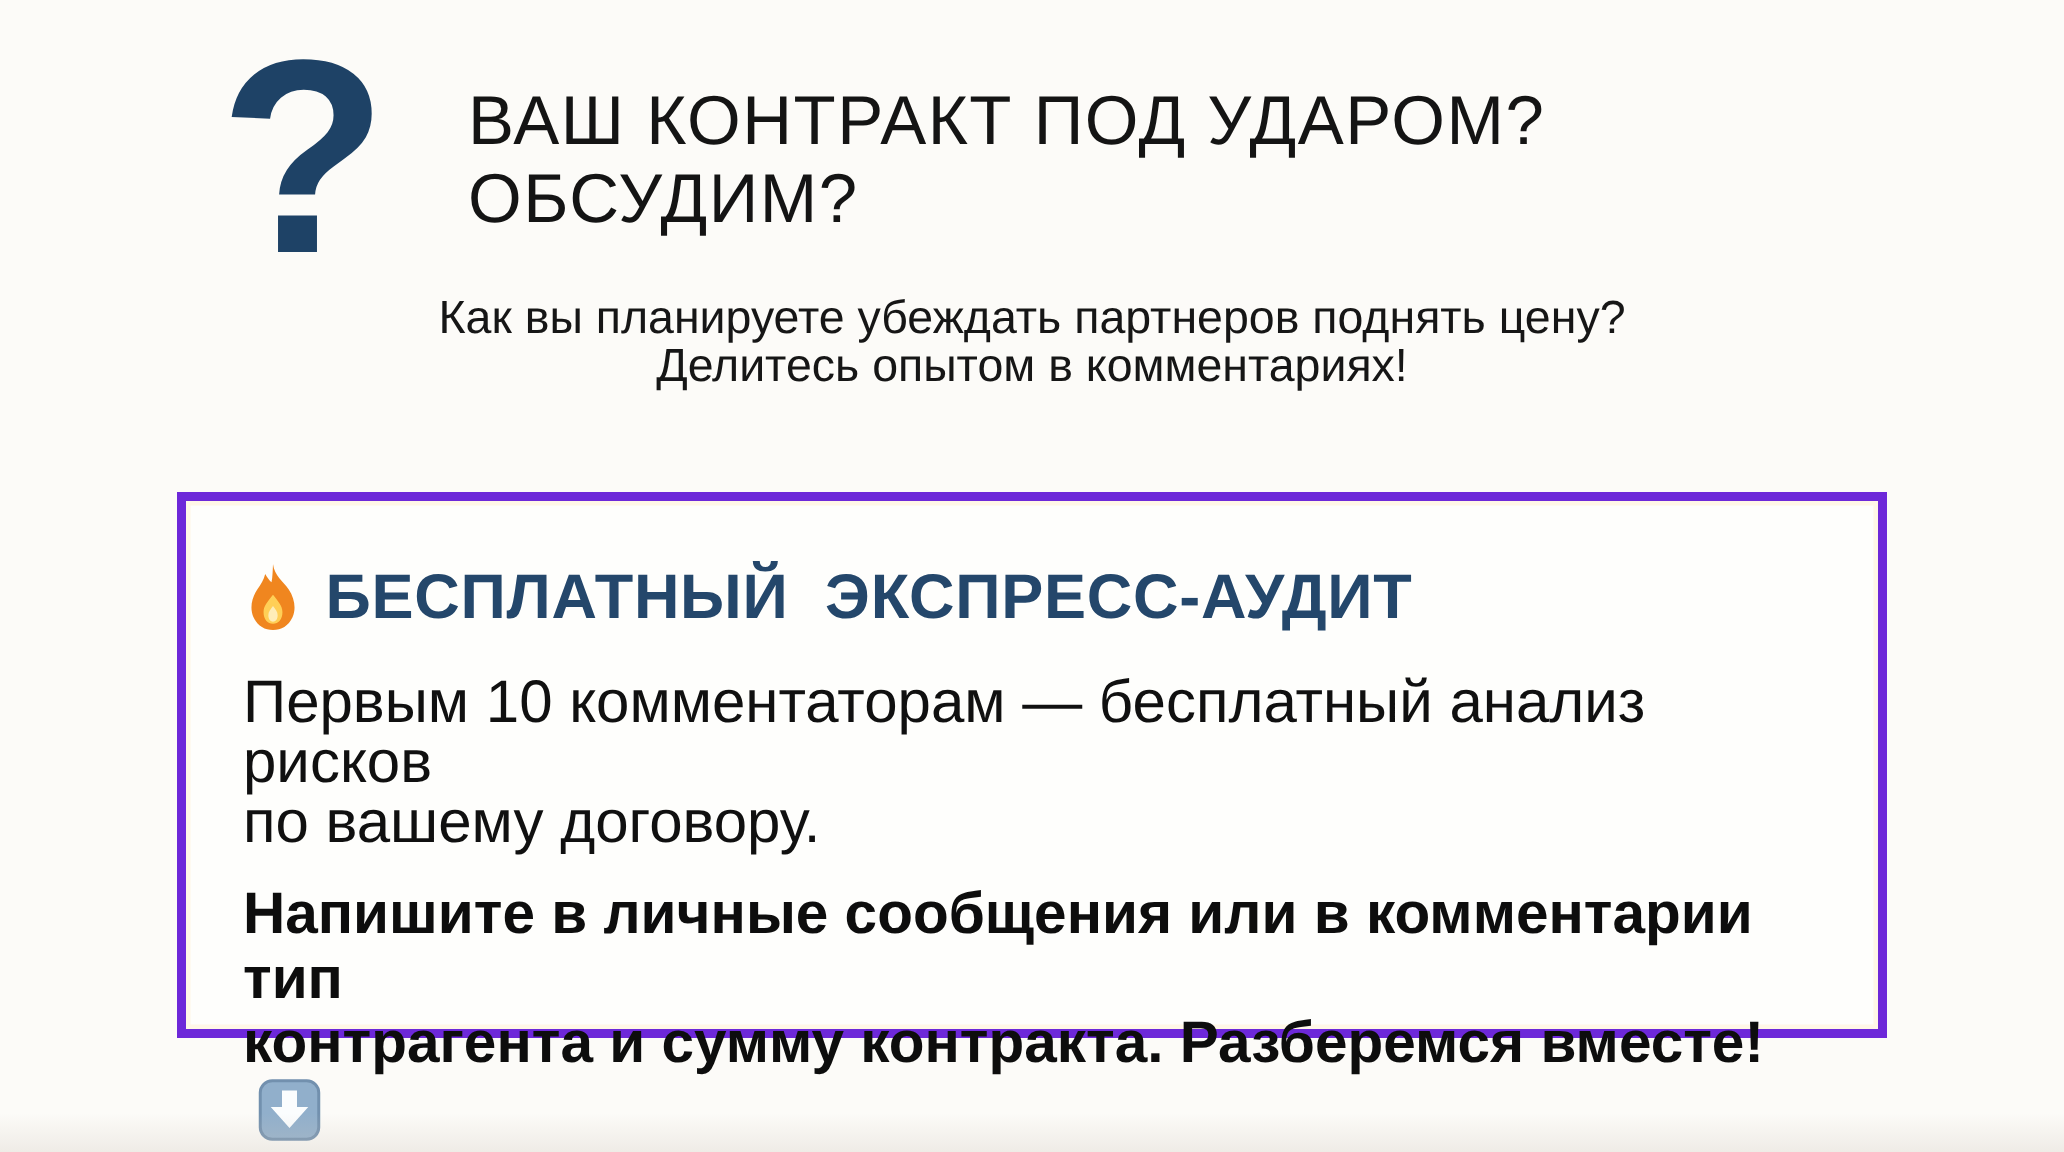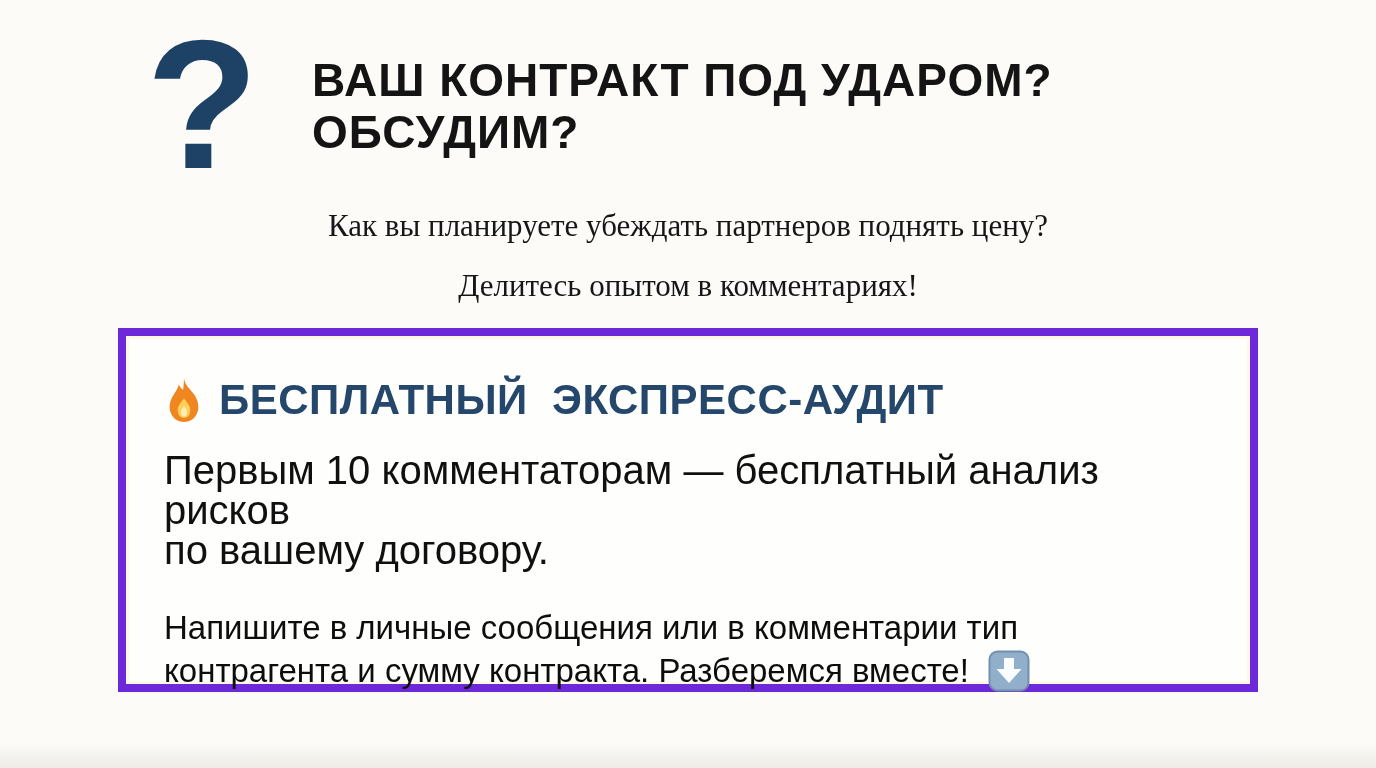--- a/index.html
+++ b/index.html
@@ -20,47 +20,46 @@
     line-height: 1;
     color: #1E4266;
     user-select: none;
   }
   .heading {
     position: absolute;
     left: 312px;
     top: 54px;
     margin: 0;
     font-size: 46px;
-    font-weight: 700;
+    font-weight: 400;
     letter-spacing: 1px;
     line-height: 52px;
     color: #141414;
     white-space: pre-line;
   }
   .subtitle {
     position: absolute;
     left: 0;
     right: 0;
     top: 196px;
     margin: 0;
     text-align: center;
     font-size: 31px;
-    line-height: 60px;
+    line-height: 32px;
     color: #161616;
     white-space: pre-line;
-    font-family: Liberation Serif, serif;
   }
   .offer-box {
     position: absolute;
     left: 118px;
     top: 328px;
     width: 1140px;
     height: 364px;
     box-sizing: border-box;
-    border: 8px solid #6d28d9;
+    border: 6px solid #6d28d9;
     background: #FEFEFC;
     padding: 32px 34px 0 38px;
     box-shadow: inset 0 0 0 3px rgba(255, 240, 214, 0.55);
   }
   .offer-title-row {
     display: flex;
     align-items: center;
     gap: 15px;
     margin-top: 8px;
   }
@@ -74,23 +73,23 @@
     white-space: pre-wrap; 
   }
   .offer-body {
     margin: 26px 0 0 0;
     font-size: 40px;
     line-height: 40px;
     color: #101010;
     white-space: pre-line;
   }
   .offer-cta {
-    margin: 36px 0 0 0;
-    font-size: 33px;
-    font-weight: 400;
+    margin: 20px 0 0 0;
+    font-size: 39px;
+    font-weight: 700;
     line-height: 43px;
     color: #0D0D0D;
   }
   .cta-text { white-space: pre-line; }
   .arrow-icon-wrap { display: inline-block; margin-left: 10px; }
   .arrow-icon-wrap svg { width: 42px; height: 42px; vertical-align: -10px; }
   .bottom-fade {
     position: absolute;
     left: 0; right: 0; bottom: 0;
     height: 26px;

